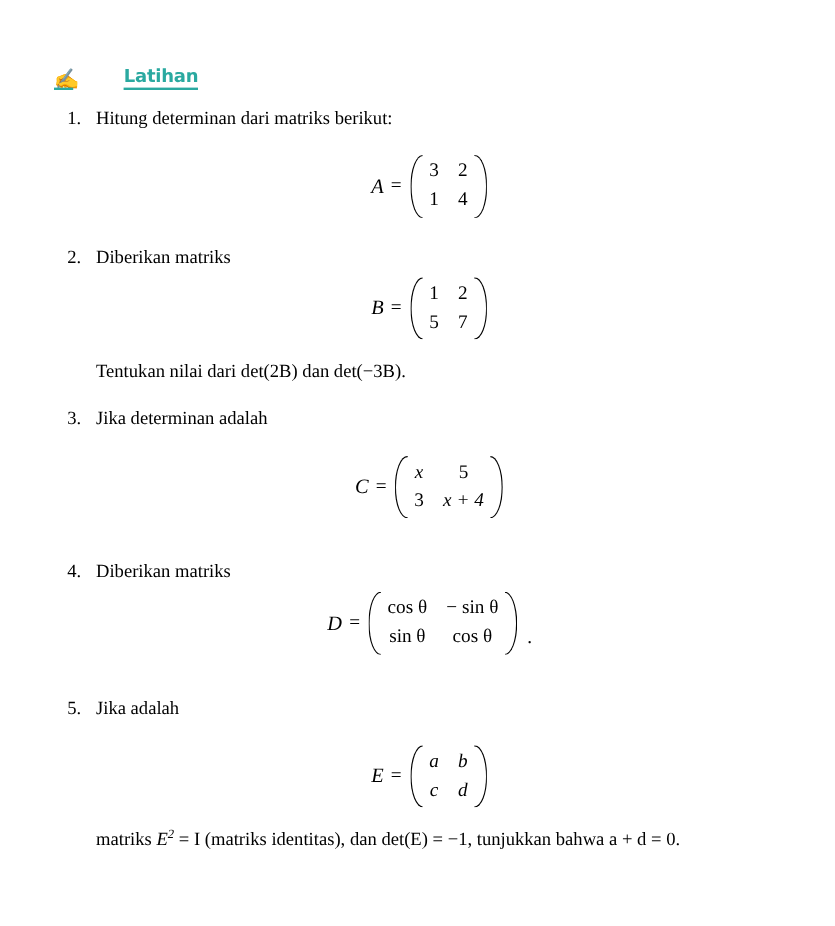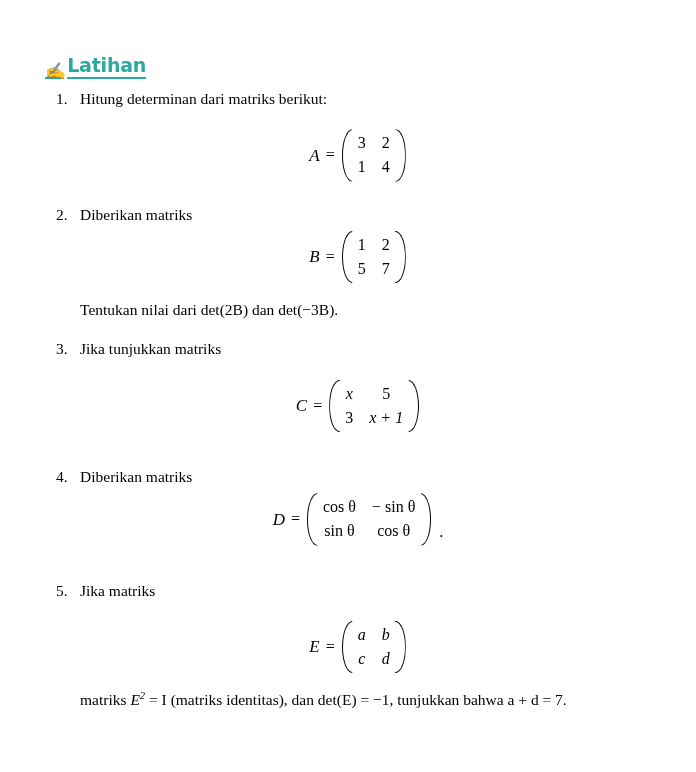--- a/index.html
+++ b/index.html
@@ -35,27 +35,28 @@
   .heading-emoji {
     font-family: "DejaVu Sans", sans-serif;
     font-size: 17px;
     line-height: 1;
     margin-right: 1px;
     position: relative;
     top: 1px;
   }
   .heading-text {
     font-family: "DejaVu Sans", "Liberation Sans", sans-serif;
-    font-size: 19px;
+    font-size: 15px;
     font-weight: bold;
     color: #2aa9a0;
     letter-spacing: -0.2px;
     line-height: 1;
     border-bottom: 2px solid #2aa9a0;
     padding-bottom: 2px;
+    margin-left: 36px;
   }
   .heading-underline-ext {
     position: absolute;
     left: 0px;
     bottom: 0px;
     width: 16px;
     height: 2px;
     background: #2aa9a0;
   }
 
@@ -243,33 +244,33 @@
           </span>
         </span>
       </div>
       <div class="gap-b"></div>
       <span class="prose-indent">Tentukan nilai dari det(2B) dan det(−3B).</span>
       <div class="gap-item"></div>
     </li>
 
     <li>
       <span class="li-num">3.</span>
-      <span class="prose">Jika tunjukkan matriks</span>
+      <span class="prose">Jika determinan adalah</span>
       <div class="gap-a"></div>
       <div class="mathline tight">
         <span class="eq">
           <span class="mvar">C</span>
           <span class="meq">=</span>
           <span class="pmatrix">
             <span class="paren left"></span>
             <span class="mgrid">
               <span class="cell it">x</span>
               <span class="cell">5</span>
               <span class="cell">3</span>
-              <span class="cell it">x + 1</span>
+              <span class="cell it">x + 4</span>
             </span>
             <span class="paren right"></span>
           </span>
         </span>
       </div>
       <div class="gap-b"></div>
       <div class="gap-item"></div>
     </li>
 
     <li>
@@ -291,36 +292,36 @@
           </span>
           <span class="trail">.</span>
         </span>
       </div>
       <div class="gap-b"></div>
       <div class="gap-item"></div>
     </li>
 
     <li>
       <span class="li-num">5.</span>
-      <span class="prose">Jika matriks</span>
+      <span class="prose">Jika adalah</span>
       <div class="gap-a"></div>
       <div class="mathline tight">
         <span class="eq">
           <span class="mvar">E</span>
           <span class="meq">=</span>
           <span class="pmatrix">
             <span class="paren left"></span>
             <span class="mgrid">
               <span class="cell it">a</span>
               <span class="cell it">b</span>
               <span class="cell it">c</span>
               <span class="cell it">d</span>
             </span>
             <span class="paren right"></span>
           </span>
         </span>
       </div>
       <div class="gap-b"></div>
-      <span class="prose-indent"><span>matriks </span><span class="it">E</span><sup class="pw">2</sup><span> = I (matriks identitas), dan det(E) = −1, tunjukkan bahwa a + d = 7.</span></span>
+      <span class="prose-indent"><span>matriks </span><span class="it">E</span><sup class="pw">2</sup><span> = I (matriks identitas), dan det(E) = −1, tunjukkan bahwa a + d = 0.</span></span>
     </li>
 
   </ol>
 </div>
 
 </body></html>

